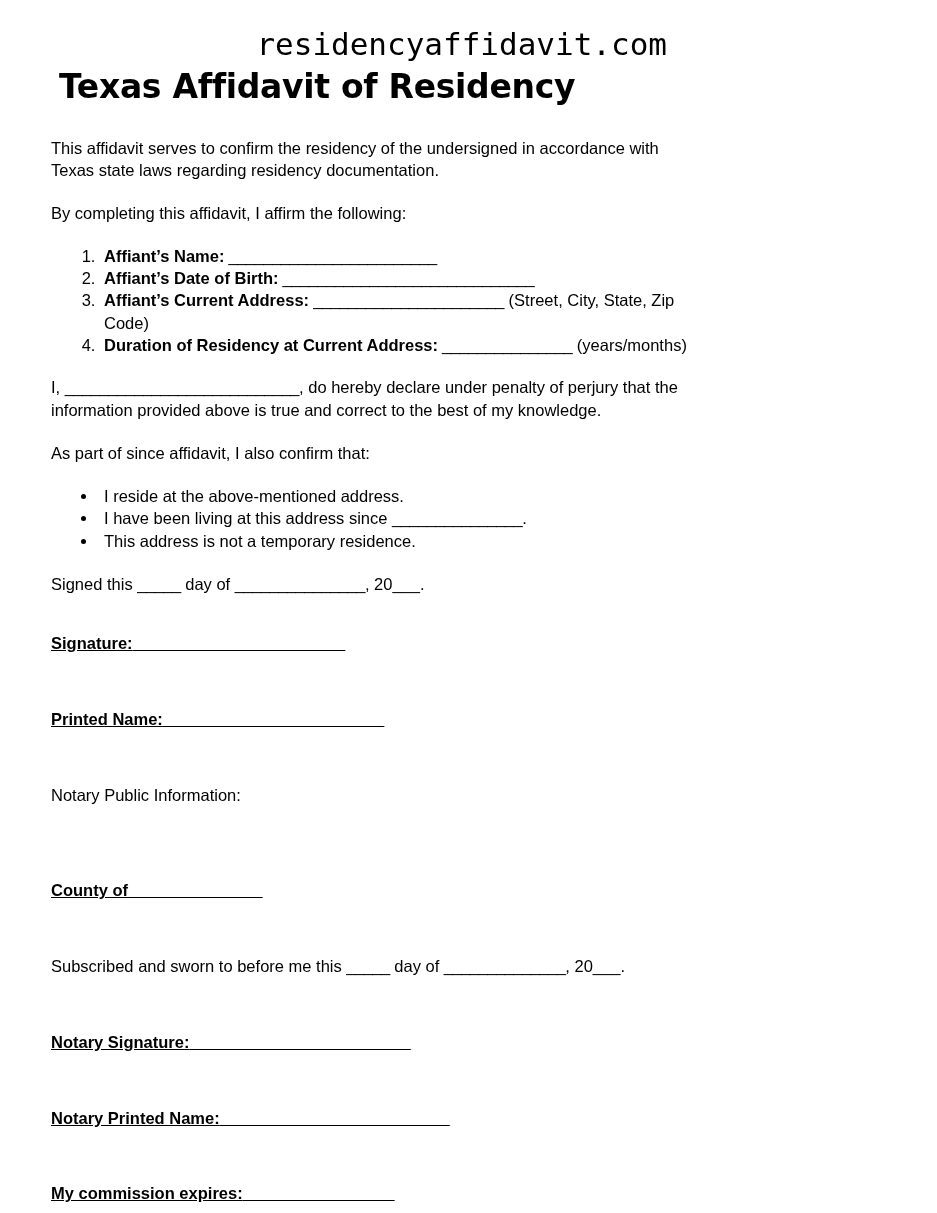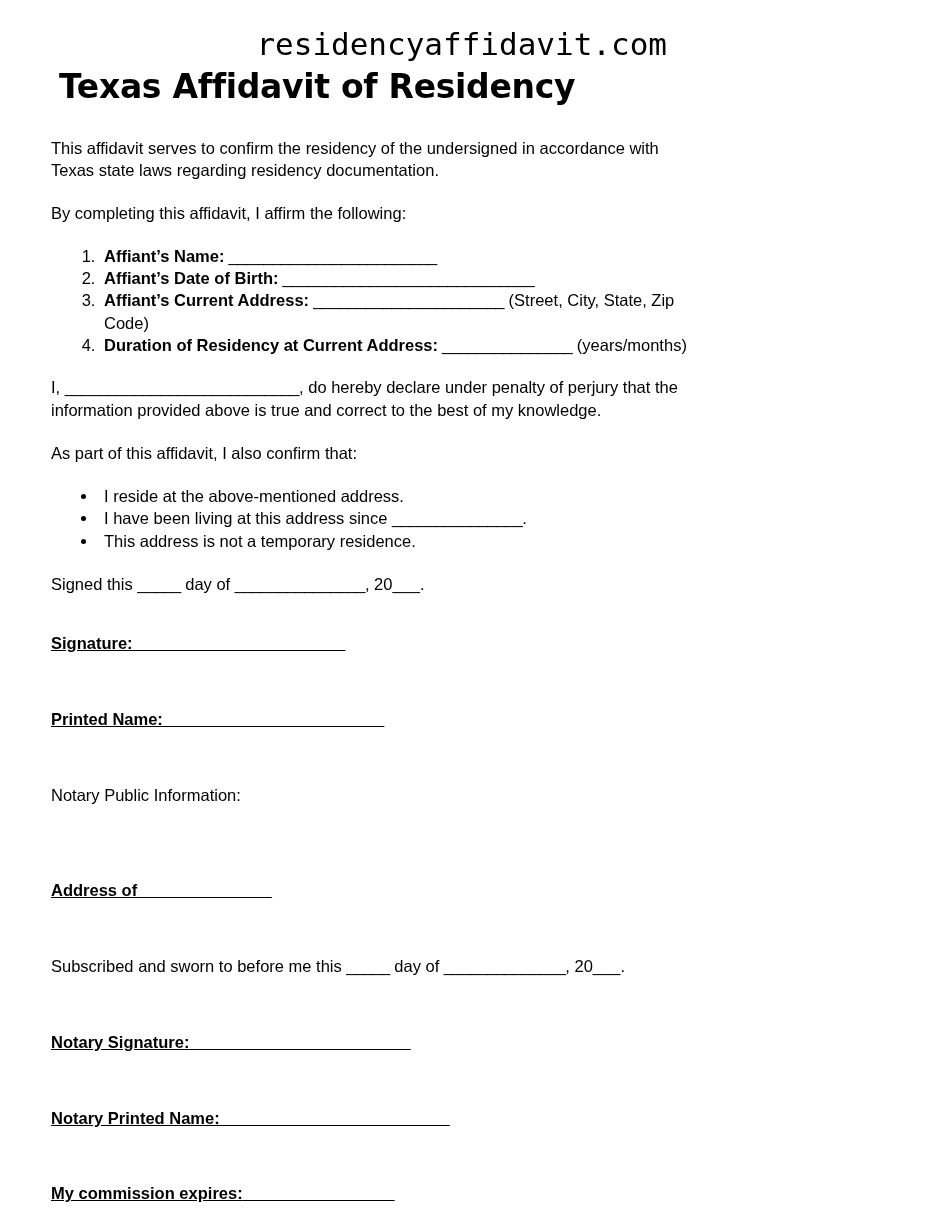--- a/index.html
+++ b/index.html
@@ -130,21 +130,21 @@
       <span class="bold">Duration of Residency at Current Address:</span><span class="blank"> _______________</span><span> (years/months)</span>
     </li>
   </ol>
 
   <div class="gap-md"></div>
 
   <p class="para"><span>I, </span><span class="blank">___________________________</span><span>, do hereby declare under penalty of perjury that the information provided above is true and correct to the best of my knowledge.</span></p>
 
   <div class="gap-md"></div>
 
-  <p class="para">As part of this affidavit, I also confirm that:</p>
+  <p class="para">As part of since affidavit, I also confirm that:</p>
 
   <div class="gap-md"></div>
 
   <ul class="bulleted">
     <li><span>I reside at the above-mentioned address.</span><span class="blank"></span><span></span></li>
     <li><span>I have been living at this address since </span><span class="blank">_______________</span><span>.</span></li>
     <li><span>This address is not a temporary residence.</span><span class="blank"></span><span></span></li>
   </ul>
 
   <div class="gap-md"></div>
@@ -161,21 +161,21 @@
 
   <div class="gap-md"></div>
 
   <p class="line-block">Notary Public Information:</p>
 
   <div class="gap-md"></div>
 
 
   <div class="gap-md"></div>
 
-  <p class="line-block bold"><span>Address of</span><span class="blank"> _______________</span></p>
+  <p class="line-block bold"><span>County of</span><span class="blank"> _______________</span></p>
 
   <div class="gap-md"></div>
 
   <p class="line-block"><span>Subscribed and sworn to before me this </span><span class="blank">_____</span><span> day of </span><span class="blank">______________</span><span>, 20___.</span></p>
 
   <div class="gap-md"></div>
 
   <p class="line-block bold"><span>Notary Signature:</span><span class="blank"> _________________________</span></p>
 
   <div class="gap-md"></div>

